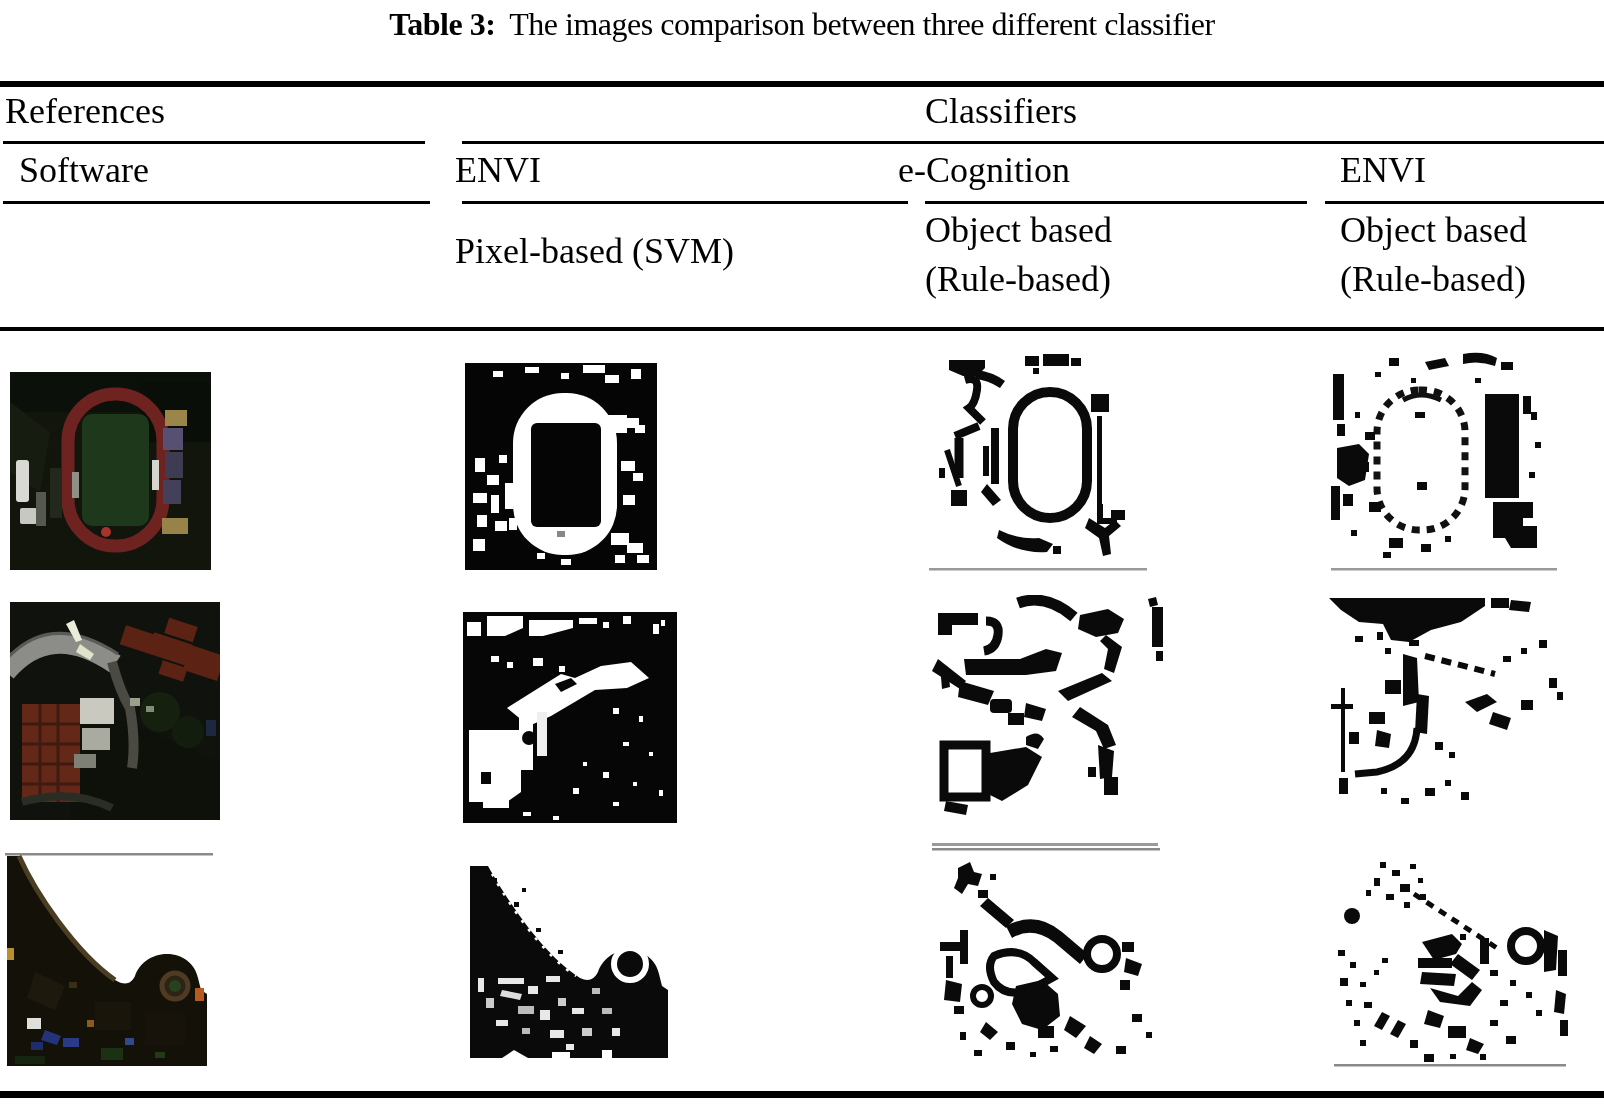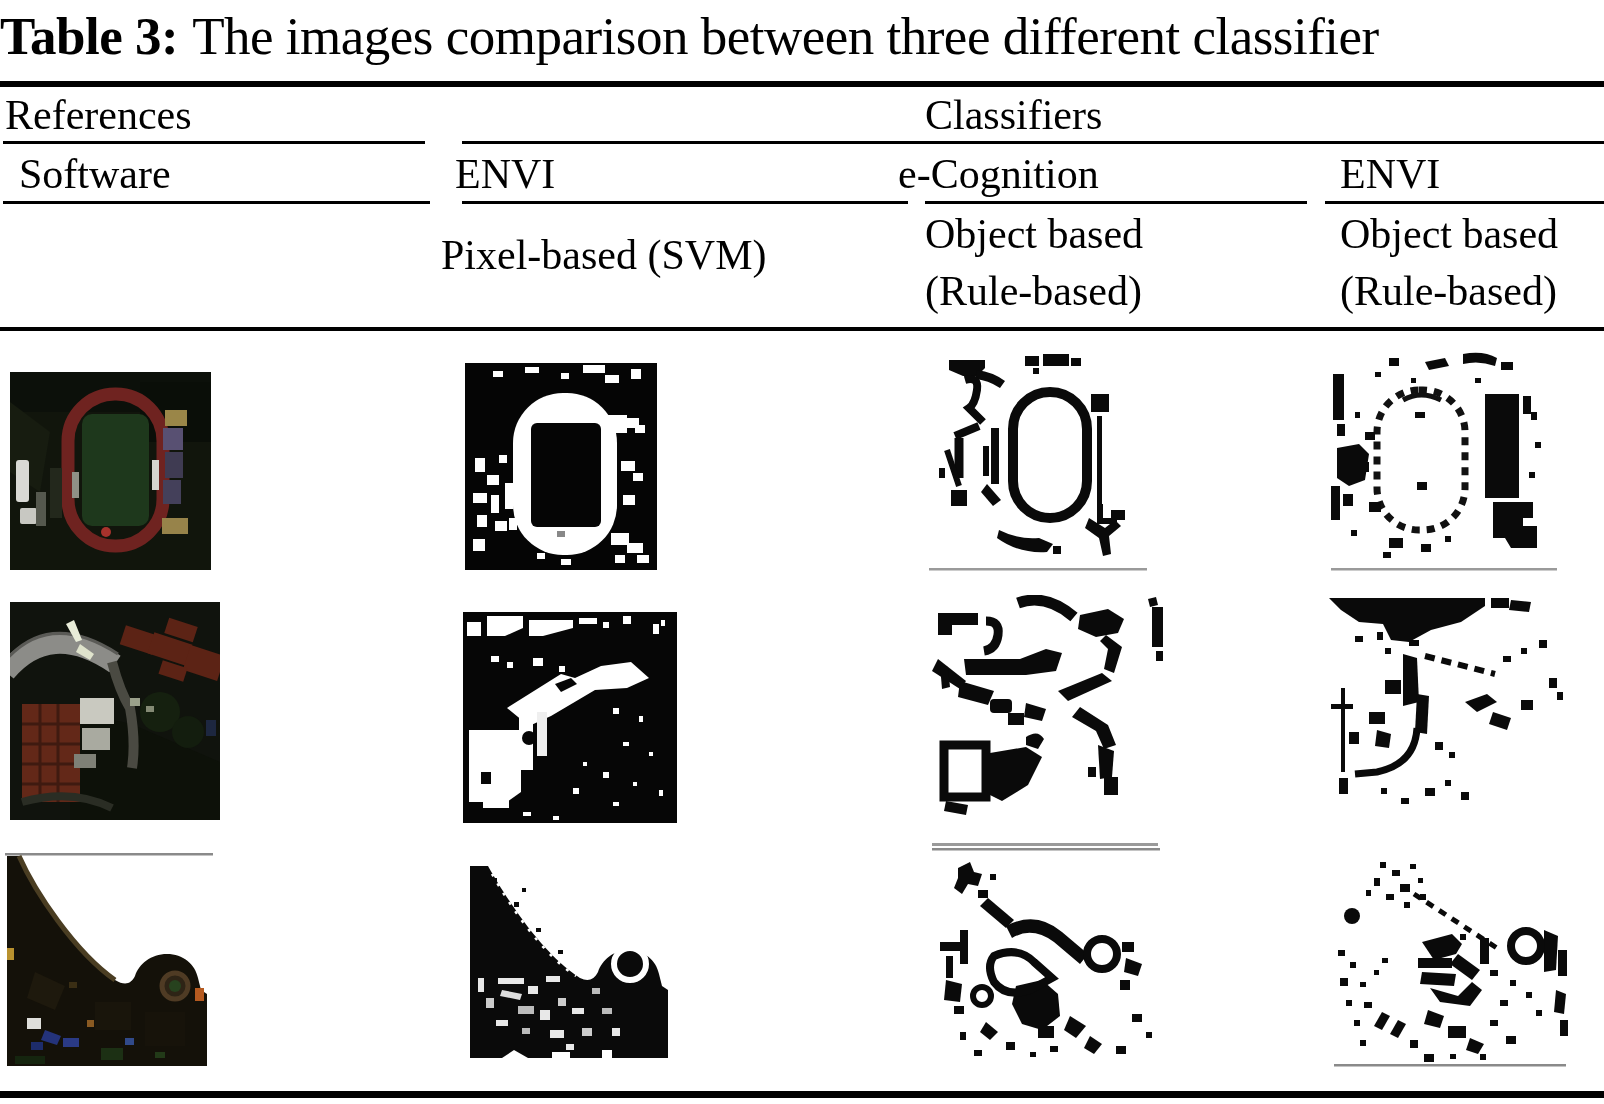--- a/index.html
+++ b/index.html
@@ -1,26 +1,26 @@
 <!DOCTYPE html>
 <html><head>
 <meta charset="utf-8">
 <style>
   html,body { margin:0; padding:0; background:#ffffff; }
   #page {
     position:relative; width:1604px; height:1104px; background:#ffffff;
     font-family:"Liberation Serif", serif; color:#000; overflow:hidden;
   }
   .caption {
-    position:absolute; top:6px; left:0; width:100%; 
-    font-size:53px; letter-spacing:-0.5px; white-space:nowrap;
+    position:absolute; top:6px; left:0; width:100%; text-align:center;
+    font-size:32px; letter-spacing:-0.5px; white-space:nowrap;
   }
   .caption .bold { font-weight:bold; margin-right:14px; }
   .t {
-    position:absolute; font-size:42px; line-height:1.1; white-space:nowrap;
+    position:absolute; font-size:36px; line-height:1.1; white-space:nowrap;
   }
   .t2 { line-height:1.35; }
   .rule { position:absolute; background:#000; }
   .img { position:absolute; }
   .img svg { display:block; width:100%; height:100%; }
 </style>
 </head>
 <body>
 
 <div id="page">
@@ -40,21 +40,21 @@
   <div class="rule" style="left:0;top:1091px;width:1604px;height:7px"></div>
 
   <div class="t" style="left:5px;top:92px">References</div>
   <div class="t" style="left:925px;top:92px">Classifiers</div>
 
   <div class="t" style="left:19px;top:151px">Software</div>
   <div class="t" style="left:455px;top:151px">ENVI</div>
   <div class="t" style="left:898px;top:151px">e-Cognition</div>
   <div class="t" style="left:1340px;top:151px">ENVI</div>
 
-  <div class="t" style="left:441px;top:232px">Pixel-based (SVM)</div>
+  <div class="t" style="left:455px;top:232px">Pixel-based (SVM)</div>
   <div class="t t2" style="left:925px;top:206px">
     <div>Object based</div>
     <div>(Rule-based)</div>
   </div>
   <div class="t t2" style="left:1340px;top:206px">
     <div>Object based</div>
     <div>(Rule-based)</div>
   </div>
 
   <div class="img" style="left:10px;top:372px;width:201px;height:198px">

